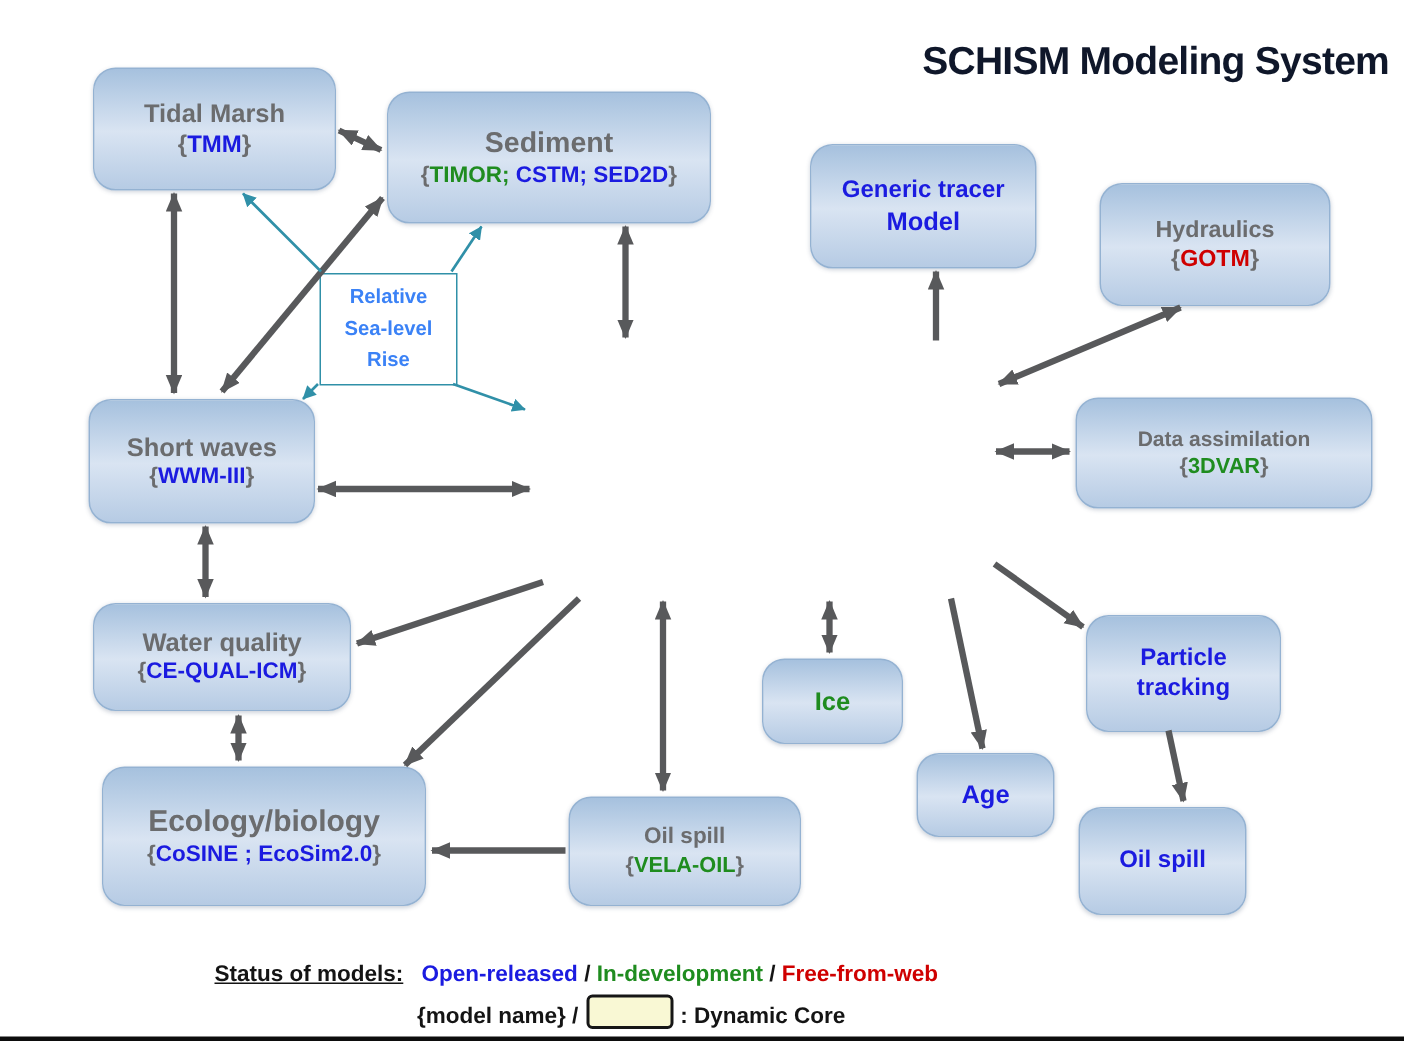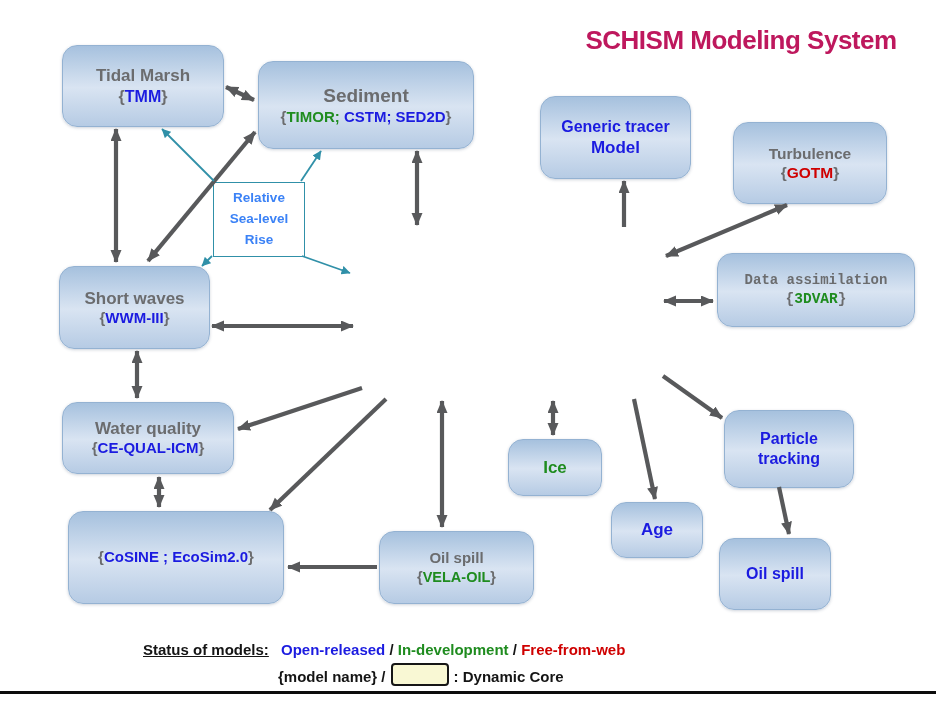--- a/index.html
+++ b/index.html
@@ -1,22 +1,22 @@
 <!DOCTYPE html>
 <html style="--box_blue_top: #a6c1de; --box_blue_mid: #d9e4f2; --box_blue_bottom: #b6cbe4; --core_fill: #f9f8d4; --arrow_gray: #58595b; --teal: #3090a8; --text_gray: #6b6c6e; --text_blue: #1b1be0; --text_green: #1f8c1f; --text_red: #cf0000;"><head>
 <meta charset="utf-8">
 <style>
   html,body{margin:0;padding:0;background:#fff;}
   .stage{
     position:relative;width:936px;height:704px;background:#ffffff;overflow:hidden;
     font-family:"Liberation Sans", sans-serif;font-weight:700;
   }
   .title{
-    position:absolute;left:556px;top:25px;width:370px;text-align:center;
-    font-size:26px;color:#be185d;letter-spacing:-0.5px;
+    position:absolute;left:556px;top:25px;width:370px;text-align:right;
+    font-size:26px;color:#0f172a;letter-spacing:-0.5px;
   }
   .node{
     position:absolute;border-radius:15px;
     background:linear-gradient(180deg, var(--box_blue_top) 0%, var(--box_blue_mid) 52%, var(--box_blue_bottom) 100%);
     border:1px solid #94b2d2;
     box-shadow:0 1px 3px rgba(60,80,110,0.25);
     display:flex;flex-direction:column;align-items:center;justify-content:center;
     text-align:center;line-height:1.25;
   }
   .gray{color:var(--text_gray);text-align:center;}
@@ -103,46 +103,47 @@
     <div>Sea-level</div>
     <div>Rise</div>
   </div>
 
   <div class="node" style="left:540px;top:96px;width:149px;height:81px;">
     <div class="blue" style="font-size:16px;">Generic tracer</div>
     <div class="blue" style="font-size:17px;">Model</div>
   </div>
 
   <div class="node" style="left:733px;top:122px;width:152px;height:80px;">
-    <div class="gray" style="font-size:15.5px;">Turbulence</div>
+    <div class="gray" style="font-size:15.5px;">Hydraulics</div>
     <div style="font-size:15.5px;"><span class="gray">{</span><span class="red">GOTM</span><span class="gray">}</span></div>
   </div>
 
   <div class="node" style="left:59px;top:266px;width:149px;height:81px;">
     <div class="gray" style="font-size:17px;">Short waves</div>
     <div style="font-size:15px;"><span class="gray">{</span><span class="blue">WWM-III</span><span class="gray">}</span></div>
   </div>
 
 
-  <div class="node" style="left:717px;top:253px;width:196px;height:72px;font-family:Liberation Mono, monospace;">
+  <div class="node" style="left:717px;top:265px;width:196px;height:72px;">
     <div class="gray" style="font-size:14px;">Data assimilation</div>
     <div style="font-size:14.5px;"><span class="gray">{</span><span class="green">3DVAR</span><span class="gray">}</span></div>
   </div>
 
   <div class="node" style="left:724px;top:410px;width:128px;height:76px;">
     <div class="blue" style="font-size:16px;">Particle</div>
     <div class="blue" style="font-size:16px;">tracking</div>
   </div>
 
   <div class="node" style="left:62px;top:402px;width:170px;height:70px;">
     <div class="gray" style="font-size:17px;">Water quality</div>
     <div style="font-size:15px;"><span class="gray">{</span><span class="blue">CE-QUAL-ICM</span><span class="gray">}</span></div>
   </div>
 
   <div class="node" style="left:68px;top:511px;width:214px;height:91px;">
+    <div class="gray" style="font-size:20px;">Ecology/biology</div>
     <div style="font-size:15px;"><span class="gray">{</span><span class="blue">CoSINE ; EcoSim2.0</span><span class="gray">}</span></div>
   </div>
 
   <div class="node" style="left:379px;top:531px;width:153px;height:71px;">
     <div class="gray" style="font-size:15px;">Oil spill</div>
     <div style="font-size:14.5px;"><span class="gray">{</span><span class="green">VELA-OIL</span><span class="gray">}</span></div>
   </div>
 
   <div class="node" style="left:508px;top:439px;width:92px;height:55px;">
     <div class="green" style="font-size:17px;">Ice</div>

